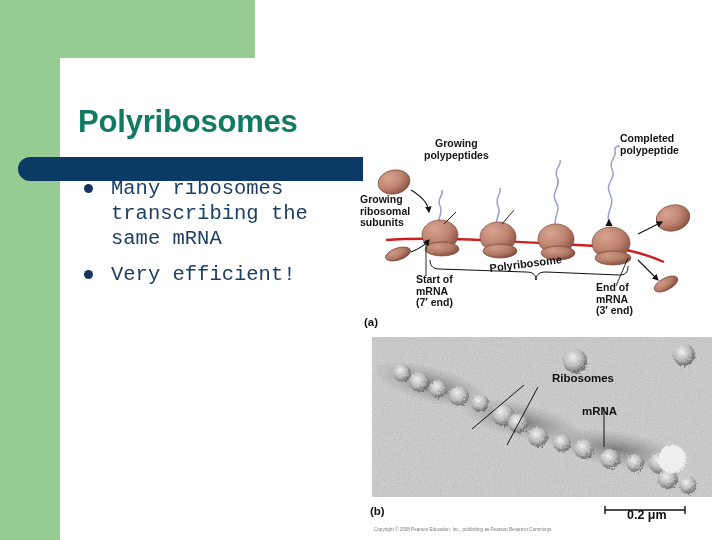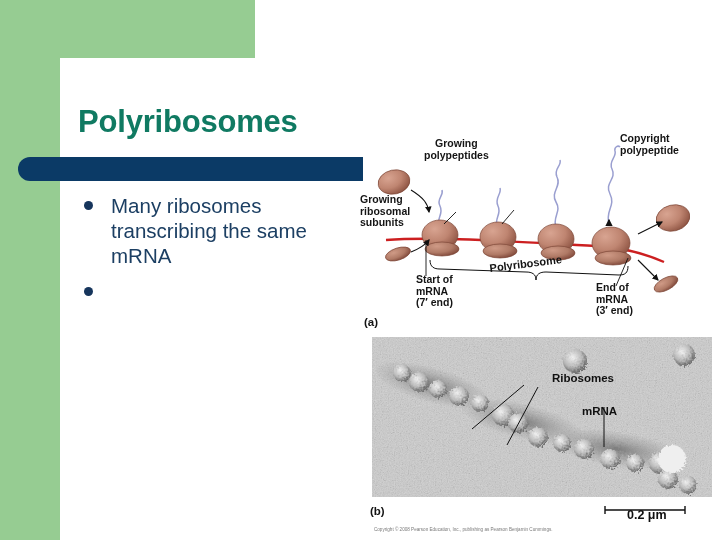--- a/index.html
+++ b/index.html
@@ -56,22 +56,23 @@
     left: 18px; top: 157px;
     width: 345px; height: 24px;
     background: #0B3A66;
     border-top-left-radius: 12px;
     border-bottom-left-radius: 12px;
   }
 
   
   .bullets {
     position: absolute;
-    left: 80px; top: 193px;
+    left: 80px; top: 176px;
     width: 270px;
+    font-family: Liberation Mono, monospace;
   }
   .bullet-row {
     position: relative;
     padding-left: 31px;
     margin-bottom: 11px;
     color: #1C3F63;
     font-size: 20.5px;
     line-height: 25px;
   }
   .bullet-dot {
@@ -152,20 +153,21 @@
 
   <div class="accent-bar"></div>
 
   <div class="bullets">
     <div class="bullet-row">
       <span class="bullet-dot"></span>
       <span>Many ribosomes transcribing the same mRNA</span>
     </div>
     <div class="bullet-row">
       <span class="bullet-dot"></span>
+      <span>Very efficient!</span>
     </div>
   </div>
 
   <div class="figure-a">
 
     <svg width="354" height="200" viewBox="0 0 354 200">
       <defs>
         <radialGradient id="ribo" cx="35%" cy="30%" r="75%">
           <stop offset="0%" stop-color="#d8a491"></stop>
           <stop offset="55%" stop-color="#bf8571"></stop>
@@ -230,21 +232,21 @@
         <path d="M148,74 L136,88"></path>
       </g>
 
       <path d="M64,124 C64,131 68,133 74,133 L160,136 C166,136 170,138 170,144
                C170,138 174,136 180,136 L253,139 C259,139 262,137 262,130" stroke="#111" stroke-width="1" fill="none"></path>
     </svg>
 
     <div class="fig-label" style="left:58px; top:2px; text-align:center;">Growing
 polypeptides</div>
 
-    <div class="fig-label" style="left:254px; top:-3px;">Copyright
+    <div class="fig-label" style="left:254px; top:-3px;">Completed
 polypeptide</div>
 
     <div class="fig-label" style="left:-6px; top:58px;">Growing
 ribosomal
 subunits</div>
 
     <div class="fig-label" style="left:50px; top:138px;">Start of
 mRNA
 (7′ end)</div>
 

